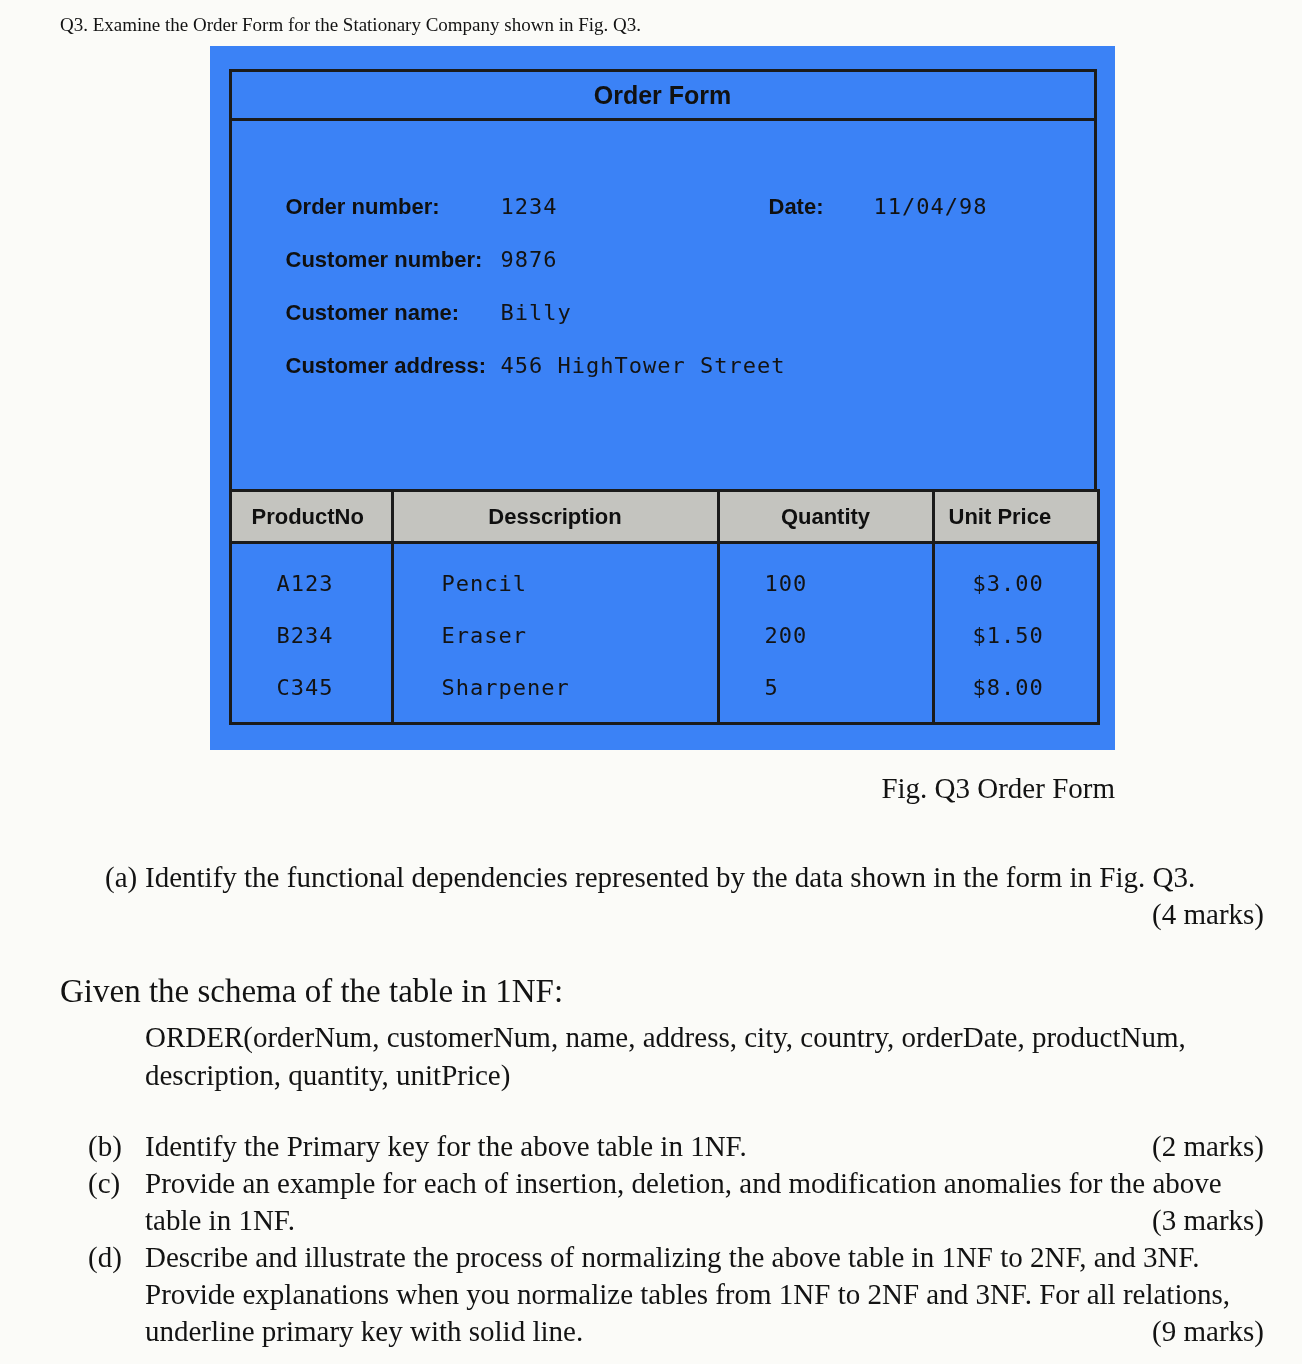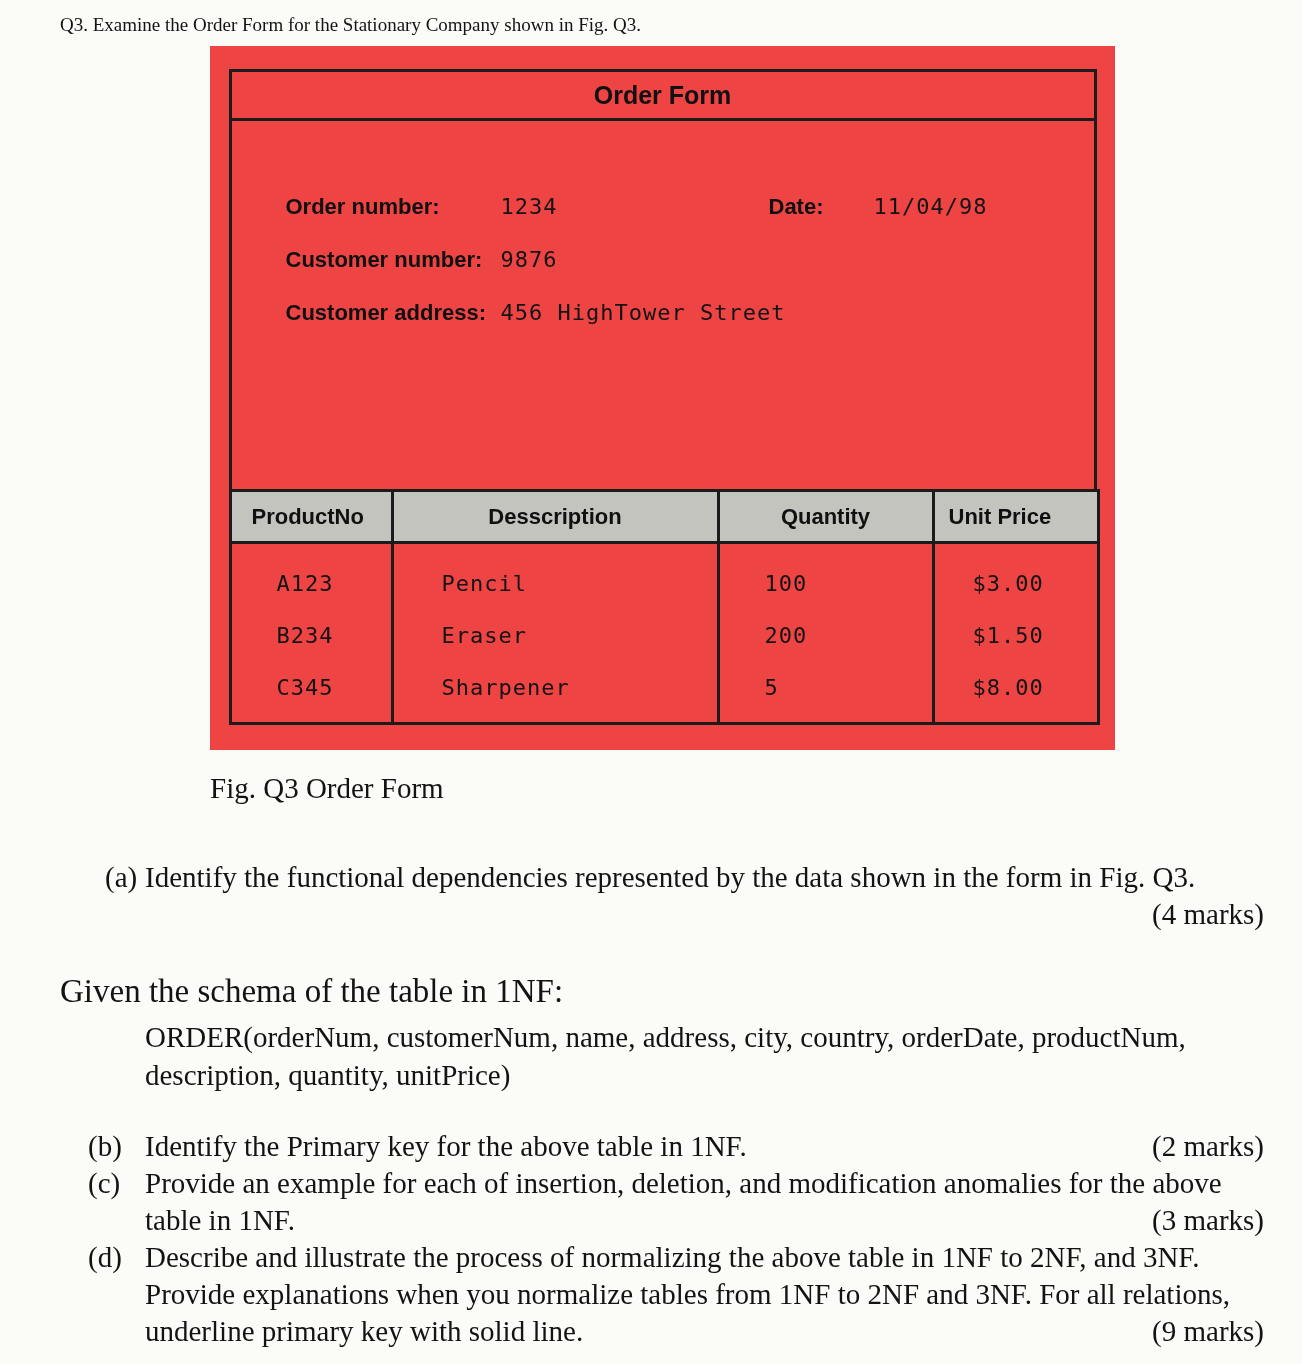--- a/index.html
+++ b/index.html
@@ -13,21 +13,21 @@
   }
   .page { padding: 6px 38px 0 60px; box-sizing: border-box; }
 
   .intro { font-size: 19px; line-height: 38px; margin: 0; }
 
   
   .figure {
     margin-left: 150px;
     margin-top: 2px;
     width: 905px;
-    background: #ef4444;
+    background: #3b82f6;
     padding: 23px 0 25px 0;
   }
   .form-inner { margin: 0 auto; width: 868px; }
 
   .form-title-bar {
     border: 3px solid #1b1b1b;
     border-bottom: none;
     height: 49px;
     box-sizing: border-box;
     display: flex; align-items: center; justify-content: center;
@@ -71,21 +71,21 @@
   }
   .products tbody tr:first-child td { padding-top: 14px; }
   .products tbody tr:last-child td { border-bottom: 3px solid #1b1b1b; padding-bottom: 10px; }
   .products td.c-productno { padding-left: 45px; }
   .products td.c-description { padding-left: 48px; }
   .products td.c-quantity { padding-left: 45px; }
   .products td.c-unitprice { padding-left: 38px; }
 
   .caption {
     width: 905px; margin-left: 150px; margin-top: 22px;
-    text-align: left; font-size: 29px;
+    text-align: right; font-size: 29px;
   }
 
   
   .question { position: relative; font-size: 29px; line-height: 37px; }
   .q-label { position: absolute; left: 28px; top: 0; }
   .qa .q-label { left: 45px; }
   .q-text { margin-left: 85px; }
   .q-marks { position: absolute; right: 0; bottom: 0; }
   .q-marks.own { position: static; text-align: right; margin-left: 85px; }
 
@@ -114,20 +114,24 @@
           <span class="f-label">Order number:</span>
           <span class="f-value w">1234</span>
           <span class="f-label date-l">Date:</span>
           <span class="f-value">11/04/98</span>
         </div>
         <div class="f-row">
           <span class="f-label">Customer number:</span>
           <span class="f-value">9876</span>
         </div>
         <div class="f-row">
+          <span class="f-label">Customer name:</span>
+          <span class="f-value">Billy</span>
+        </div>
+        <div class="f-row">
           <span class="f-label">Customer address:</span>
           <span class="f-value">456 HighTower Street</span>
         </div>
       </div>
 
       <table class="products">
         <colgroup>
           <col style="width:162px">
           <col style="width:326px">
           <col style="width:215px">

